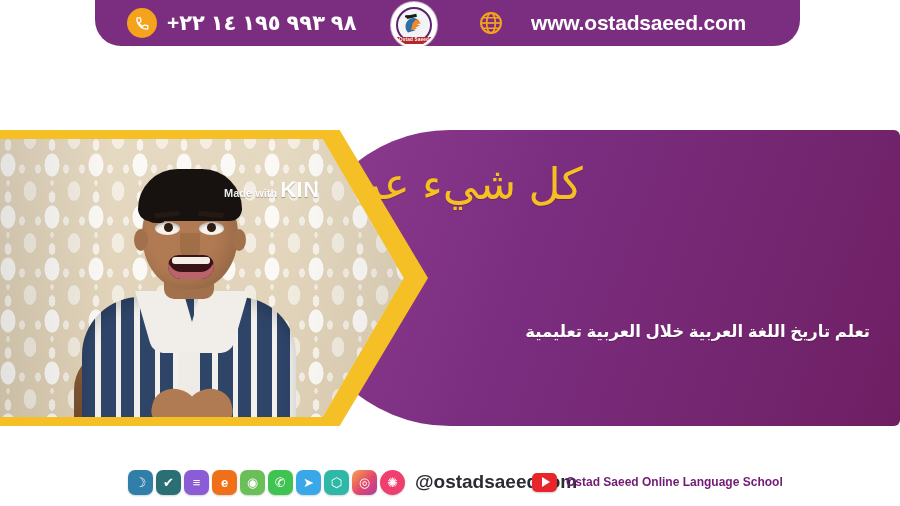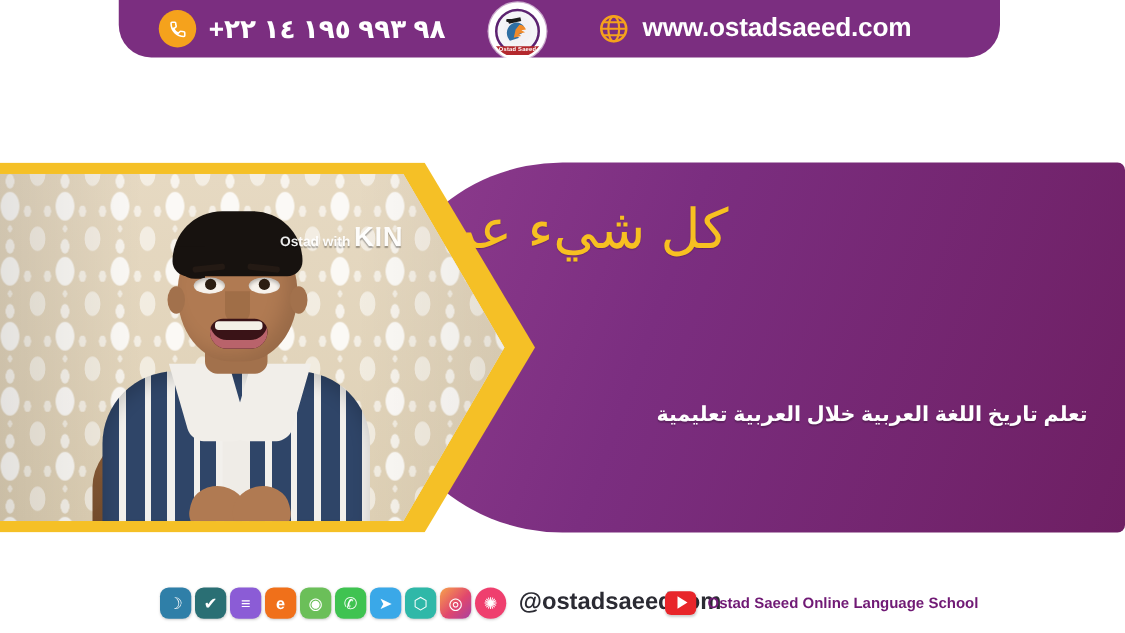--- a/index.html
+++ b/index.html
@@ -41,21 +41,21 @@
   }
   .brand-logo .logotext{
     position:absolute;left:0;right:0;bottom:2px;text-align:center;
     font-size:4.6px;font-weight:bold;color:#ffffff;background:#b3282d;
     letter-spacing:.2px;line-height:1.5;
   }
   .globe{
     position:absolute;left:383px;top:10px;width:26px;height:26px;
   }
   .site-url{
-    position:absolute;left:419px;top:0;height:46px;display:flex;align-items:center;
+    position:absolute;left:436px;top:0;height:46px;display:flex;align-items:center;
     color:#ffffff;font-size:21px;font-weight:bold;white-space:nowrap;
     letter-spacing:-.2px;
   }
 
   
   .panel{
     position:absolute;left:300px;top:130px;width:600px;height:296px;
     background:linear-gradient(110deg,#8E3C8E 0%,#7B2E80 38%,#6E1F63 100%);
     border-top-left-radius:150px 148px;
     border-bottom-left-radius:150px 148px;
@@ -298,21 +298,21 @@
         <div class="pupil-l"></div>
         <div class="pupil-r"></div>
         <div class="nose"></div>
         <div class="mouth"></div>
         <div class="teeth"></div>
         <div class="hand-l"></div>
         <div class="hand-r"></div>
       </div>
 
       <div class="watermark">
-        <span>Ostad with </span><span class="kine">KIN</span>
+        <span>Made with </span><span class="kine">KIN</span>
       </div>
     </div>
   </div>
 
   <div class="footer">
 
     <div class="social-row">
       <div class="sicon" style="background:#2f7fa8">
           <span>☽</span>
         </div>

